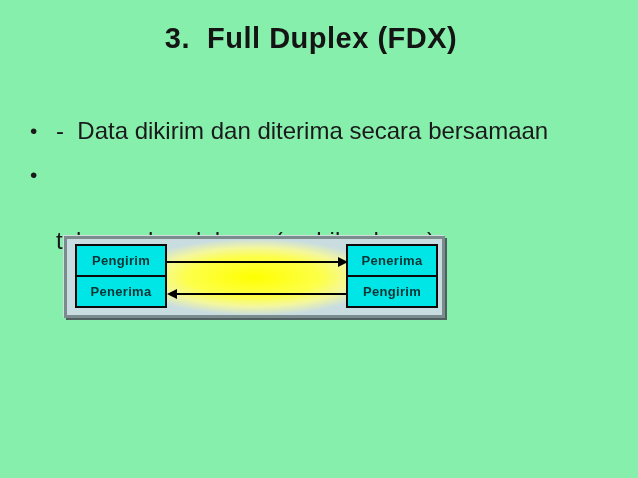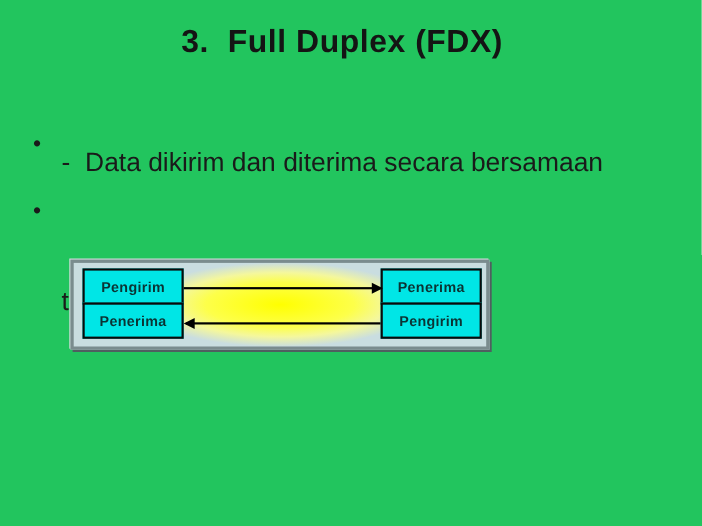--- a/index.html
+++ b/index.html
@@ -5,21 +5,21 @@
   html, body {
     margin: 0;
     padding: 0;
     background: #ffffff;
     font-family: "Liberation Sans", sans-serif;
   }
   .slide {
     position: relative;
     width: 638px;
     height: 478px;
-    background: #22c55e;
+    background: #86efac;
     overflow: hidden;
   }
   .slide-title {
     position: absolute;
     top: 22px;
     left: 0;
     width: 622px;
     text-align: center;
     font-size: 29px;
     font-weight: bold;
@@ -44,21 +44,20 @@
     font-size: 21px;
     line-height: 33px;
     color: #1a1a1a;
   }
   .bullet-text {
     flex: 1 1 auto;
     font-size: 24px;
     line-height: 33px;
     color: #1a1a1a;
     white-space: pre-wrap;
-    margin-top: 17px;
   }
   .bullet-cont {
     display: block;
     white-space: pre-wrap;
   }
 
   
   .diagram-frame {
     position: absolute;
     left: 64px;

